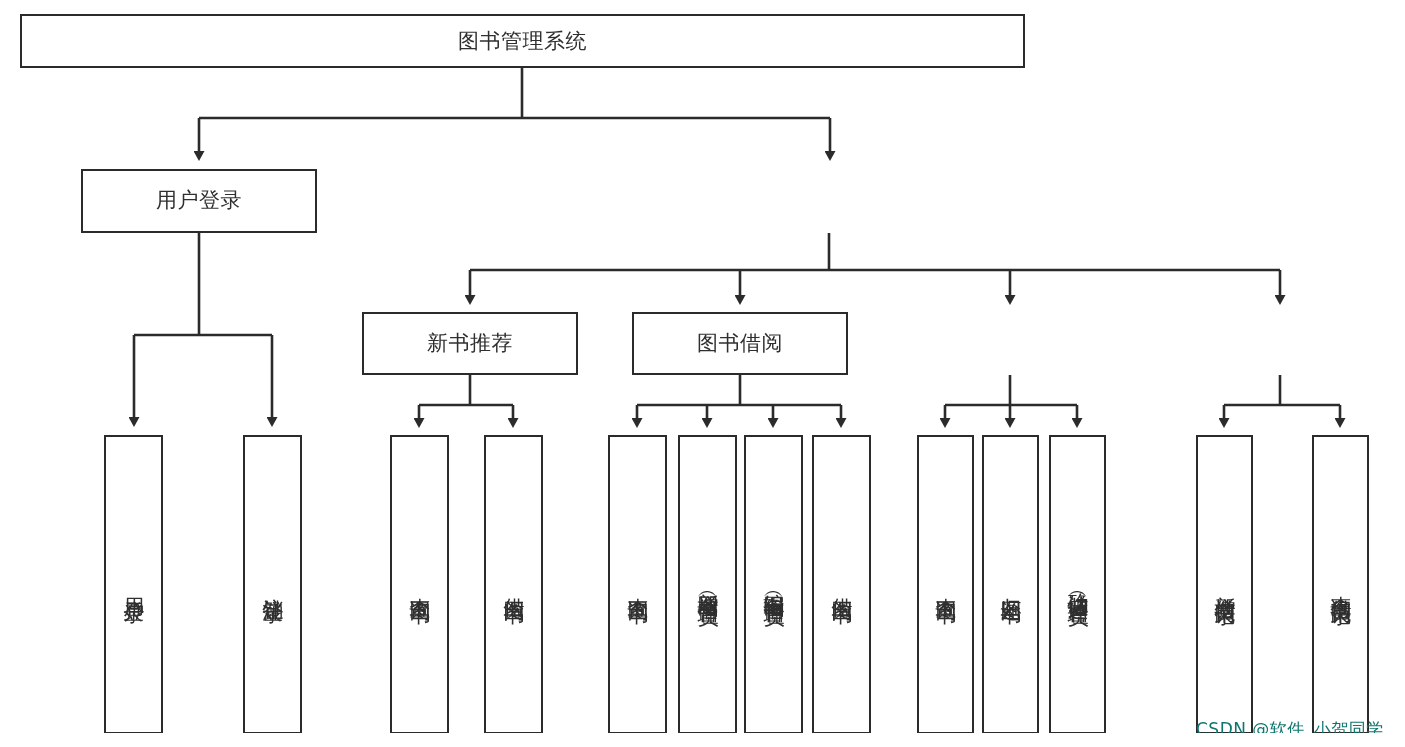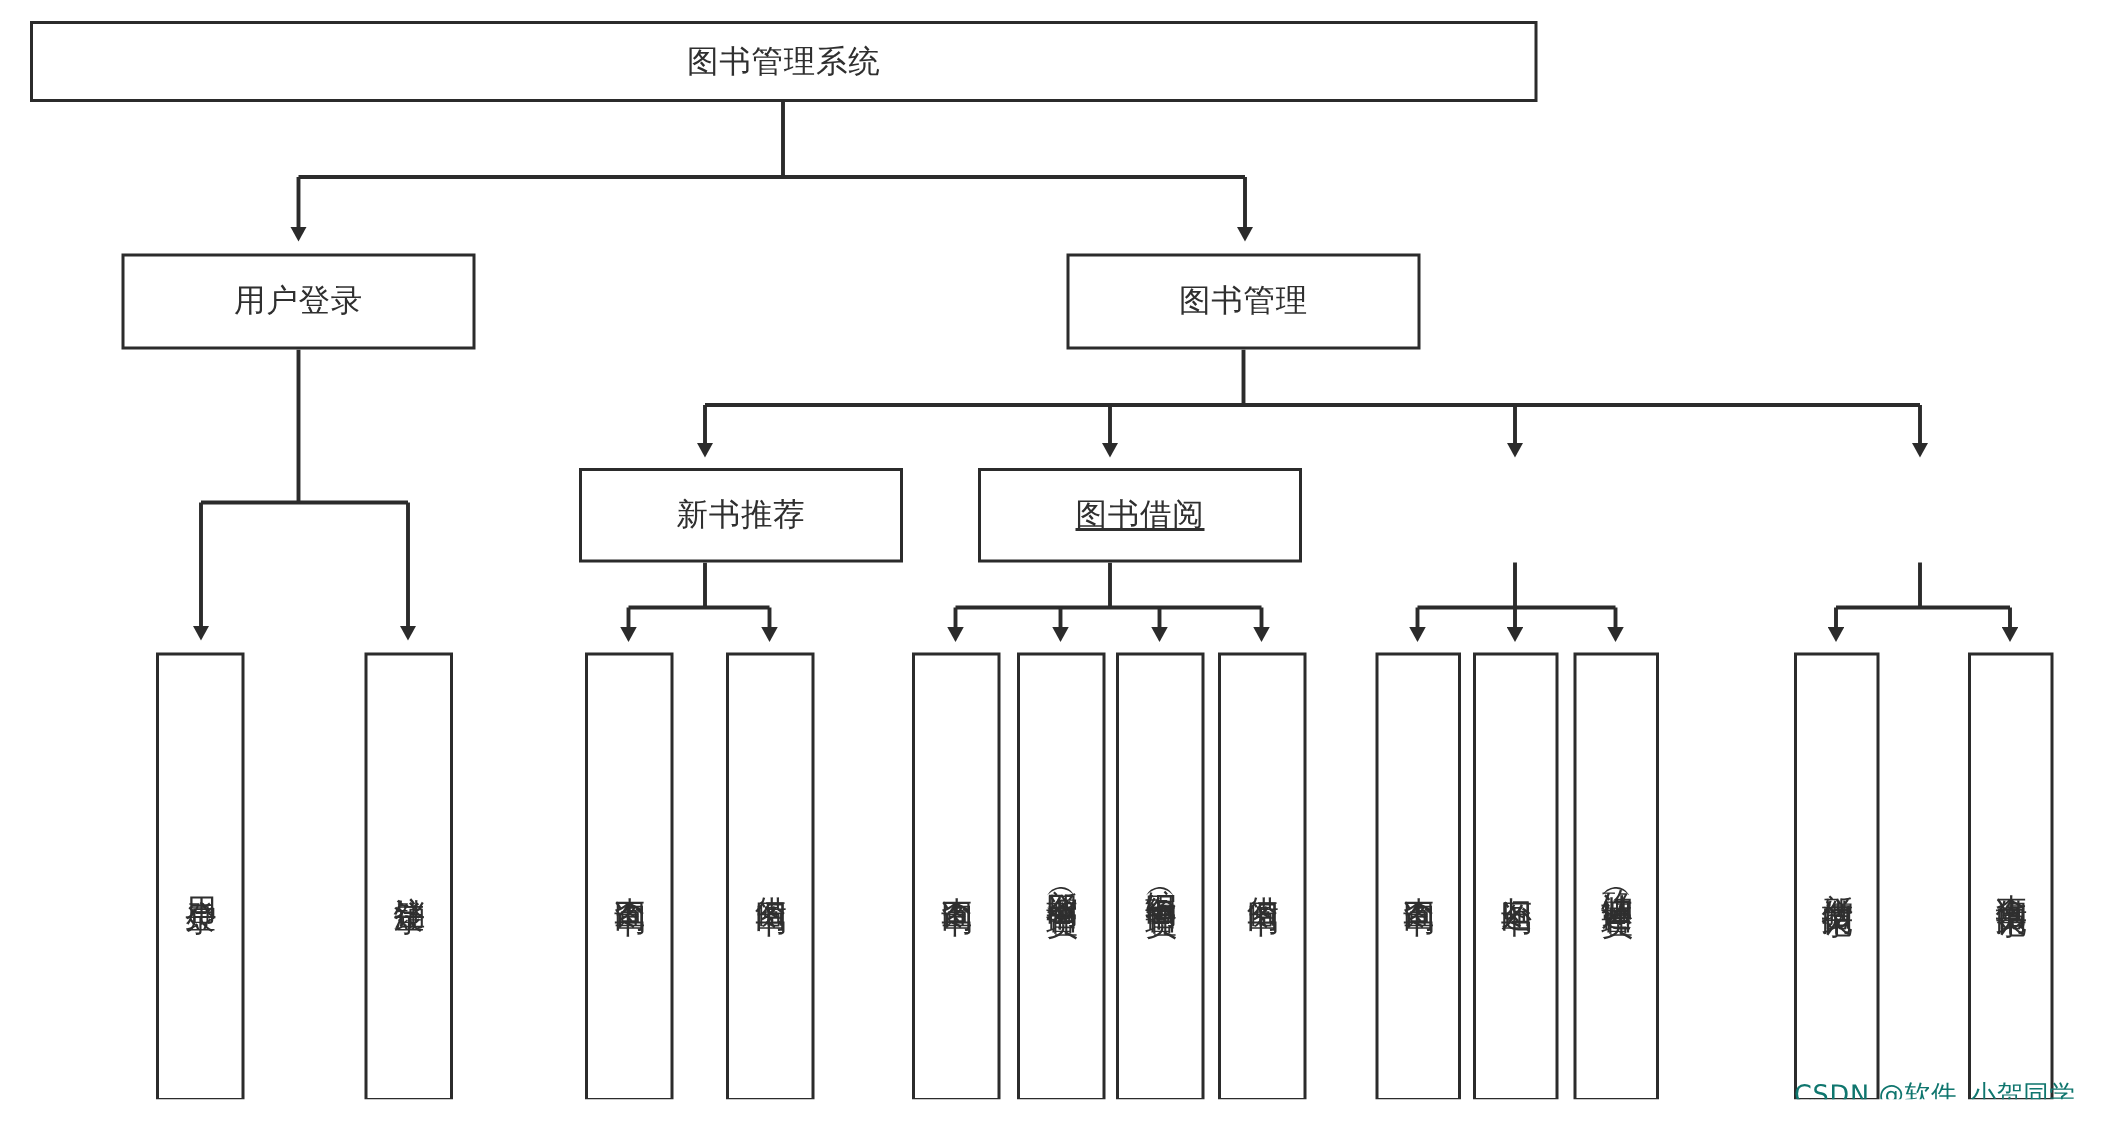--- a/index.html
+++ b/index.html
@@ -113,24 +113,23 @@
       <path d="M1280,375 L1280,405"></path>
       <path d="M1224,405 L1340,405"></path>
       <path d="M1224,405 L1224,419" marker-end="url(#arrow)"></path>
       <path d="M1340,405 L1340,419" marker-end="url(#arrow)"></path>
     </g>
   </svg>
 
   <div class="node node-root" style="left:20px;top:14px;width:1005px;height:54px;">图书管理系统</div>
 
   <div class="node node-h" style="left:81px;top:169px;width:236px;height:64px;">用户登录</div>
-  <div class="node node-h" style="left:711px;top:169px;width:236px;height:64px;">图书管理</div>
 
-  <div class="node node-h" style="left:362px;top:312px;width:216px;height:63px;margin-left:24px;">新书推荐</div>
-  <div class="node node-h" style="left:652px;top:312px;width:216px;height:63px;text-decoration:underline;">图书借阅</div>
+  <div class="node node-h" style="left:362px;top:312px;width:216px;height:63px;">新书推荐</div>
+  <div class="node node-h" style="left:632px;top:312px;width:216px;height:63px;">图书借阅</div>
 
   <div class="node node-v" style="left:104px;top:435px;width:59px;height:299px;">用户登录</div>
   <div class="node node-v" style="left:243px;top:435px;width:59px;height:299px;">注销登录</div>
   <div class="node node-v" style="left:390px;top:435px;width:59px;height:299px;">查询图书</div>
   <div class="node node-v" style="left:484px;top:435px;width:59px;height:299px;">借阅图书</div>
   <div class="node node-v" style="left:608px;top:435px;width:59px;height:299px;">查询图书</div>
   <div class="node node-v" style="left:678px;top:435px;width:59px;height:299px;">新增图书（管理员）</div>
   <div class="node node-v" style="left:744px;top:435px;width:59px;height:299px;">编辑图书（管理员）</div>
   <div class="node node-v" style="left:812px;top:435px;width:59px;height:299px;">借阅图书</div>
   <div class="node node-v" style="left:917px;top:435px;width:57px;height:299px;">查询图书</div>

